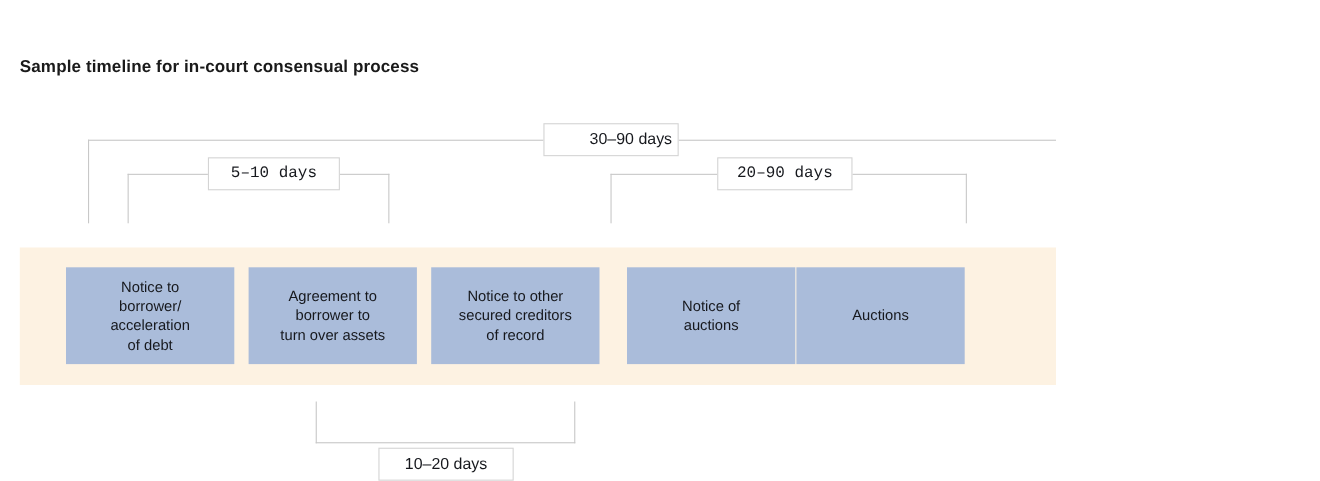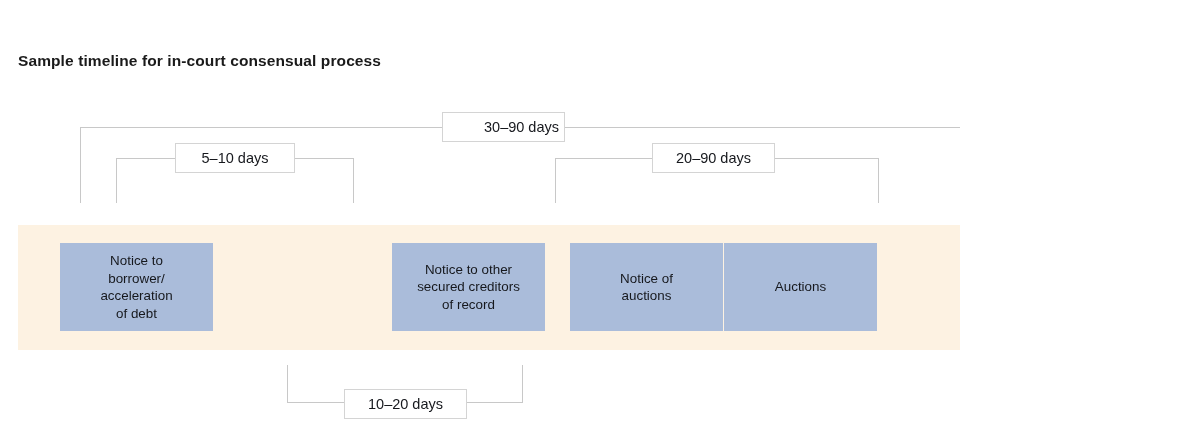--- a/index.html
+++ b/index.html
@@ -104,52 +104,57 @@
 </head>
 <body>
 
 <div id="canvas">
 
   <div id="chart-title">Sample timeline for in-court consensual process</div>
 
   <div class="hline" style="left:80px; top:102px; width:921px;"></div>
   <div class="vline" style="left:80px; top:102px; height:76px;"></div>
   <div class="vline" style="left:1000px; top:102px; height:76px;"></div>
-  <div class="duration-label" style="left:442px; top:87px; width:123px;padding-left:36px;">30–90 days</div>
+  <div class="duration-label" style="left:494px; top:87px; width:123px;padding-left:36px;">30–90 days</div>
 
   <div class="hline" style="left:116px; top:133px; width:238px;"></div>
   <div class="vline" style="left:116px; top:133px; height:45px;"></div>
   <div class="vline" style="left:353px; top:133px; height:45px;"></div>
-  <div class="duration-label" style="left:175px; top:118px; width:120px;">5–10 days</div>
+  <div class="duration-label" style="left:189px; top:118px; width:120px;font-family:Liberation Mono, monospace;">5–10 days</div>
 
   <div class="hline" style="left:555px; top:133px; width:324px;"></div>
   <div class="vline" style="left:555px; top:133px; height:45px;"></div>
   <div class="vline" style="left:878px; top:133px; height:45px;"></div>
-  <div class="duration-label" style="left:652px; top:118px; width:123px;">20–90 days</div>
+  <div class="duration-label" style="left:652px; top:118px; width:123px;font-family:Liberation Mono, monospace;">20–90 days</div>
 
   <div class="arrow-head"></div>
   <div class="arrow-band"></div>
 
   <div class="step-box" style="left:60px; width:153px;text-align:center;">
     <span>Notice to
 borrower/
 acceleration
 of debt</span>
+  </div>
+  <div class="step-box" style="left:226px; width:153px;">
+    <span>Agreement to
+borrower to
+turn over assets</span>
   </div>
   <div class="step-box" style="left:392px; width:153px;">
     <span>Notice to other
 secured creditors
 of record</span>
   </div>
   <div class="step-box" style="left:570px; width:153px;">
     <span>Notice of
 auctions</span>
   </div>
   <div class="step-box" style="left:724px; width:153px;">
     <span>Auctions</span>
   </div>
 
   <div class="vline" style="left:287px; top:340px; height:38px;"></div>
   <div class="vline" style="left:522px; top:340px; height:38px;"></div>
   <div class="hline" style="left:287px; top:377px; width:236px;"></div>
-  <div class="duration-label" style="left:344px; top:364px; width:123px;">10–20 days</div>
+  <div class="duration-label" style="left:344px; top:382px; width:123px;">10–20 days</div>
 
 </div>
 
 </body></html>

